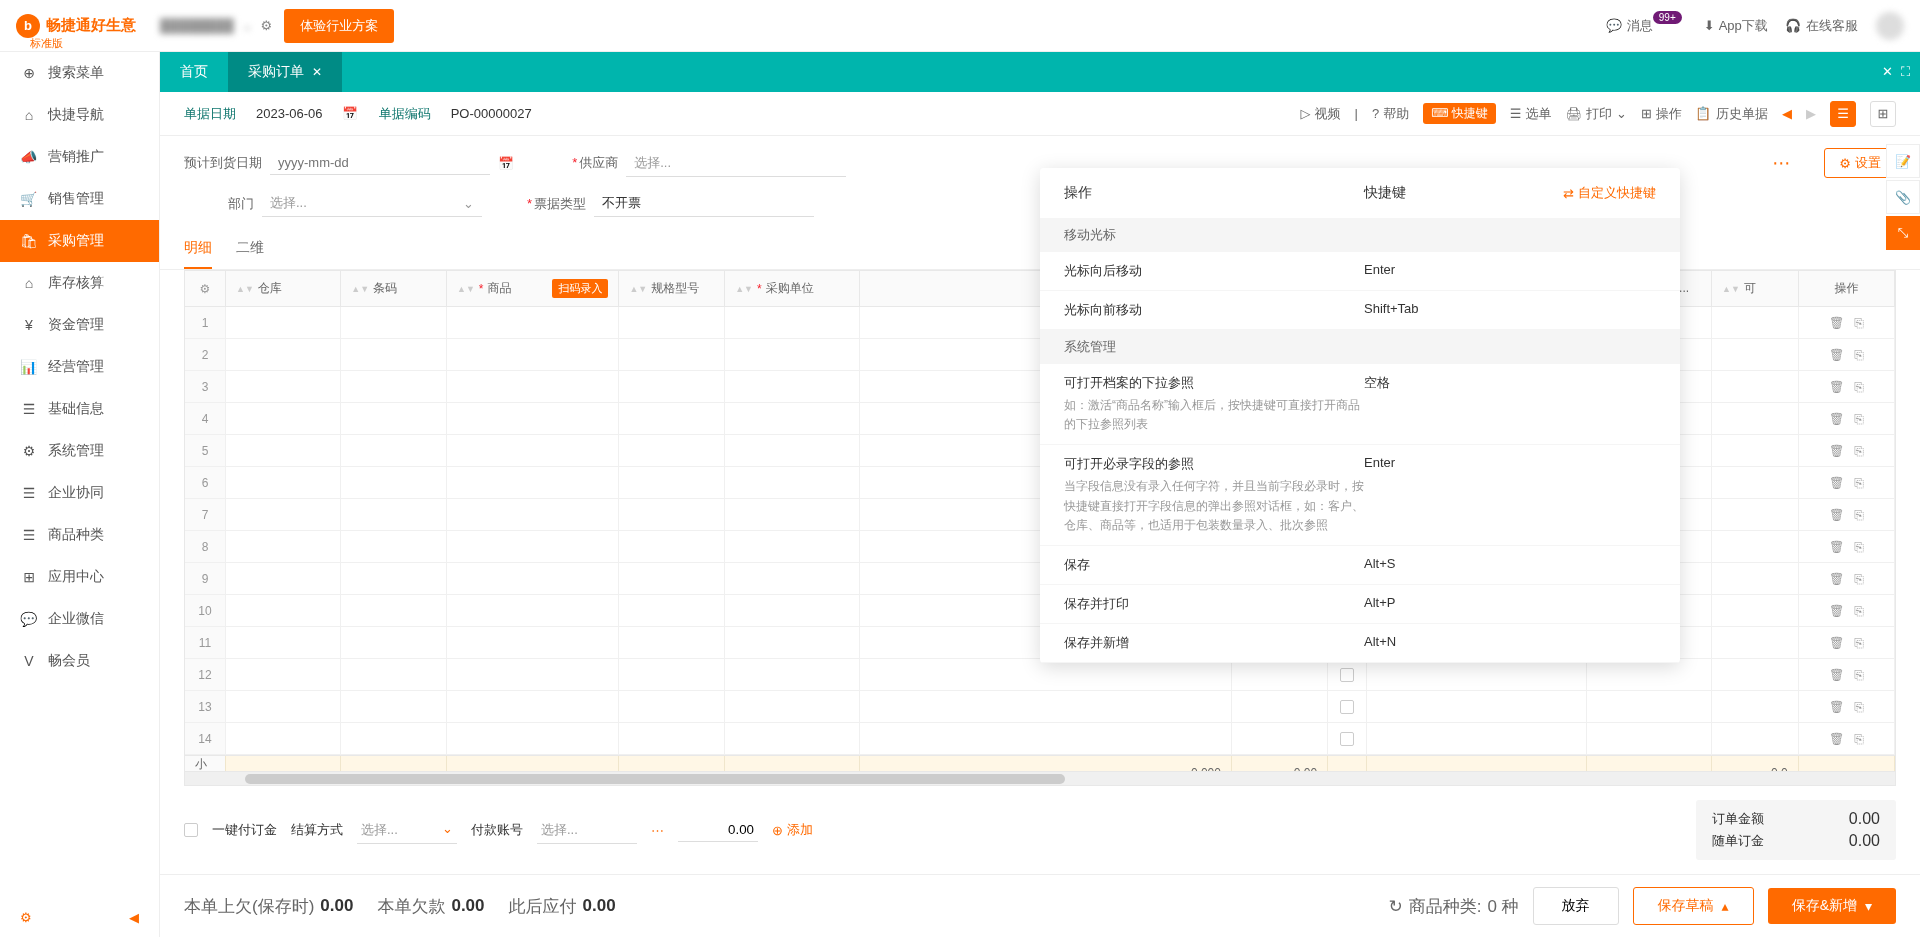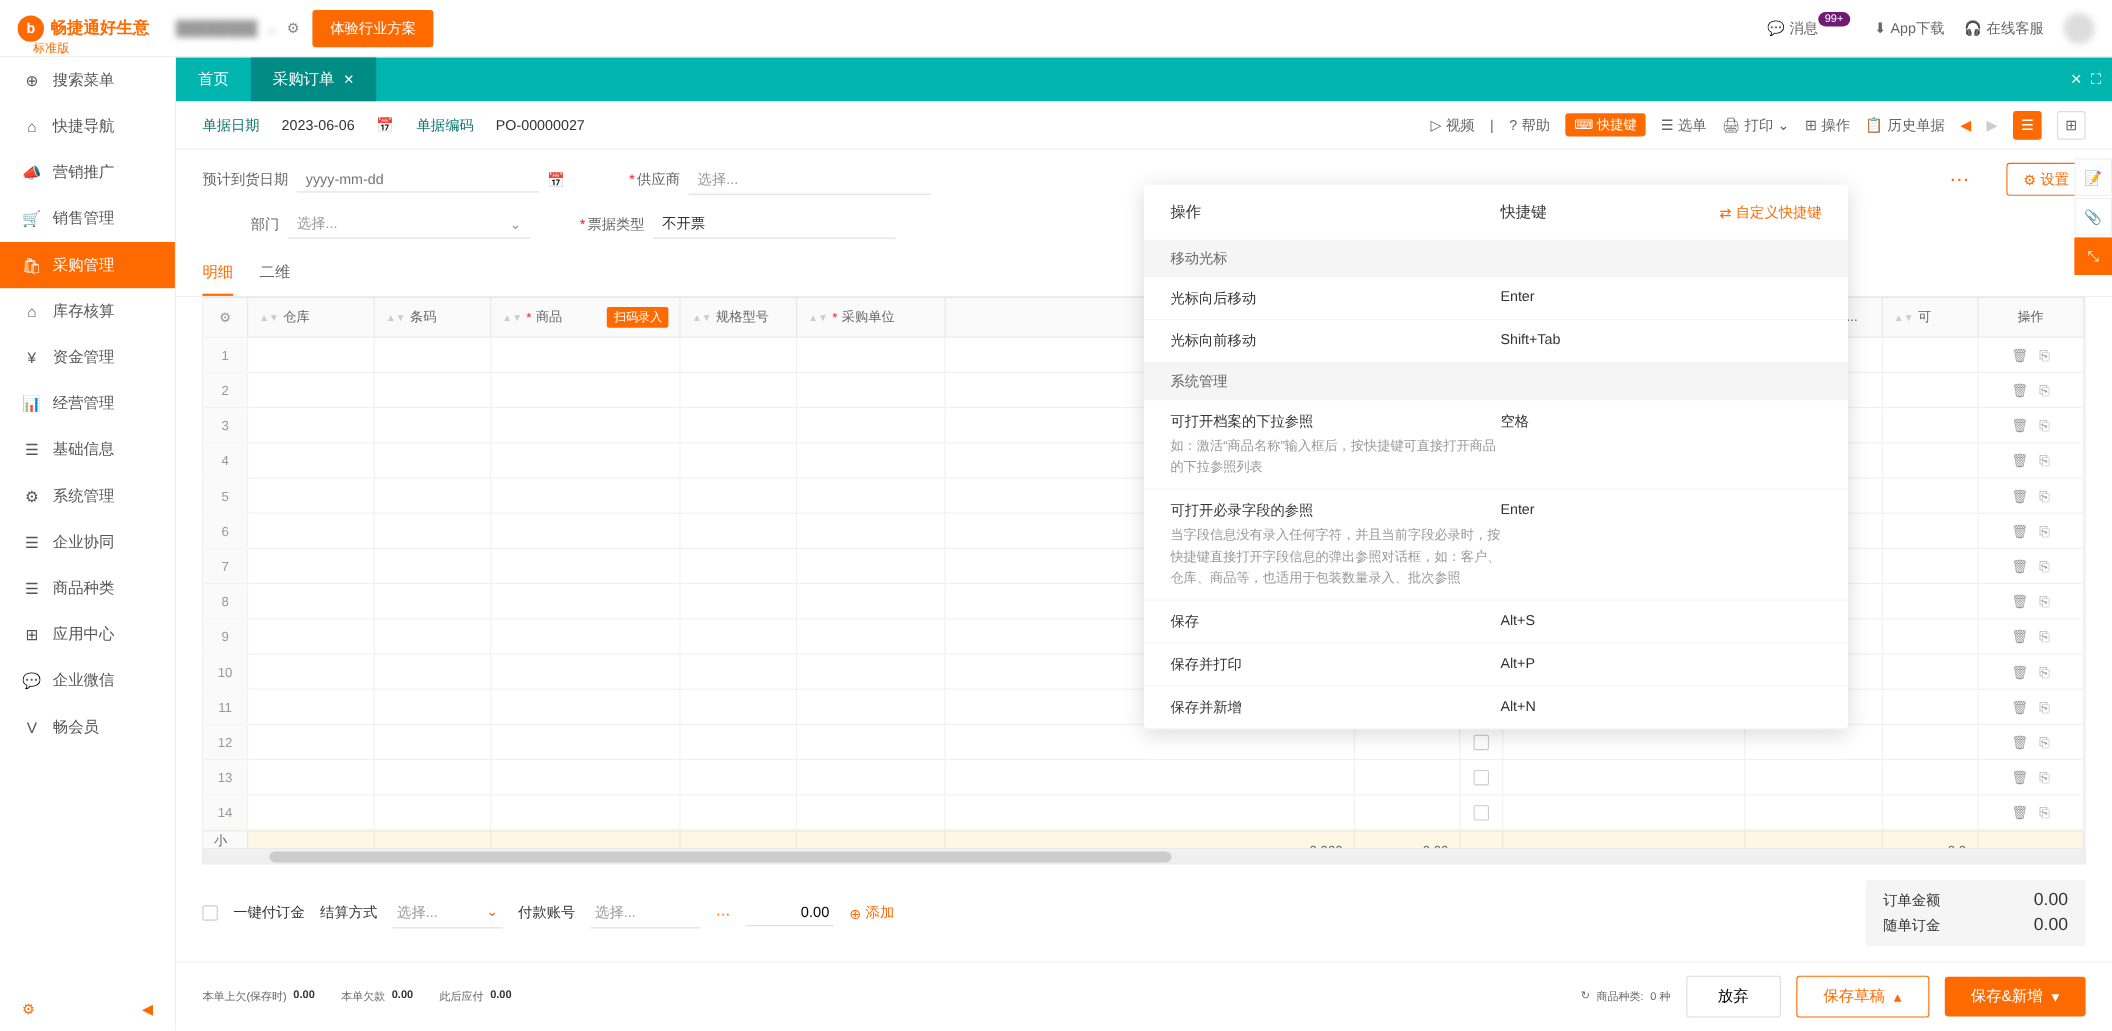--- a/index.html
+++ b/index.html
@@ -70,21 +70,21 @@
 .bottom-form{padding:14px 24px;display:flex;align-items:center;gap:14px}
 .chk2{width:14px;height:14px;border:1px solid #ccc;border-radius:2px}
 .bf-sel{border:none;border-bottom:1px solid #ddd;padding:4px;width:100px;color:#999;display:flex;justify-content:space-between}
 .bf-dots{color:#ff6a00;cursor:pointer}
 .bf-amt{width:80px;text-align:right;border:none;border-bottom:1px solid #ddd;padding:4px}
 .bf-add{color:#ff6a00;cursor:pointer;display:flex;align-items:center;gap:4px}
 .totals{margin-left:auto;background:#f5f5f5;padding:8px 16px;border-radius:3px;min-width:200px}
 .total-row{display:flex;justify-content:space-between;font-size:13px;padding:2px 0}
 .total-val{font-size:16px}
 .footer{padding:12px 24px;display:flex;align-items:center;gap:24px;border-top:1px solid #eee}
-.ft-item{display:flex;align-items:flex-start;gap:6px;font-size:10px;color:#666}
+.ft-item{display:flex;align-items:center;gap:6px;font-size:17px;color:#666}
 .ft-val{font-weight:bold;color:#333}
 .ft-right{margin-left:auto;display:flex;align-items:center;gap:14px}
 .btn-ghost{padding:9px 28px;border:1px solid #ddd;background:#fff;border-radius:3px;cursor:pointer;font-size:14px}
 .btn-draft{padding:9px 24px;border:1px solid #ff6a00;color:#ff6a00;background:#fff;border-radius:3px;cursor:pointer;display:flex;align-items:center;gap:8px;font-size:14px}
 .btn-primary{padding:9px 24px;background:#ff6a00;color:#fff;border:none;border-radius:3px;cursor:pointer;display:flex;align-items:center;gap:8px;font-size:14px}
 .popup{position:absolute;top:116px;left:880px;width:640px;background:#fff;box-shadow:0 4px 20px rgba(0,0,0,.15);border-radius:4px;z-index:100;max-height:560px;overflow:auto}
 .popup-head{display:flex;padding:16px 24px;align-items:center}
 .popup-h1{font-size:14px;color:#333;width:300px}
 .popup-h2{font-size:14px;color:#333;flex:1}
 .popup-link{color:#ff6a00;font-size:13px;cursor:pointer;display:flex;align-items:center;gap:4px}

